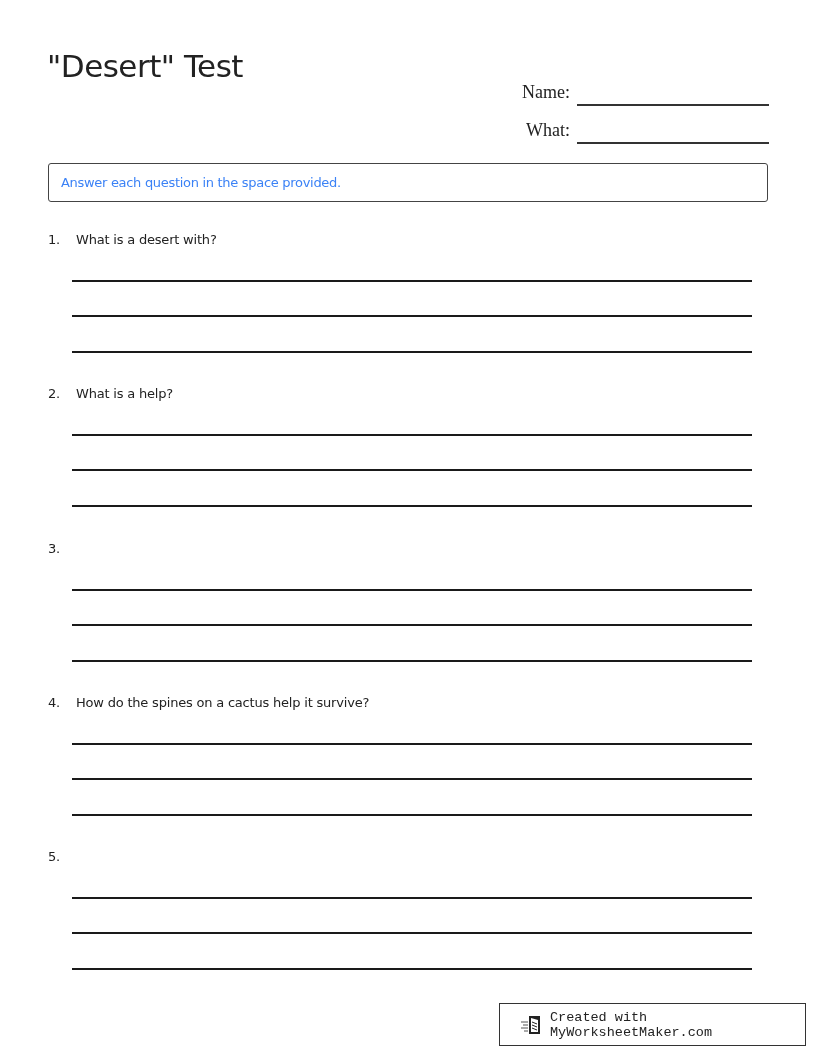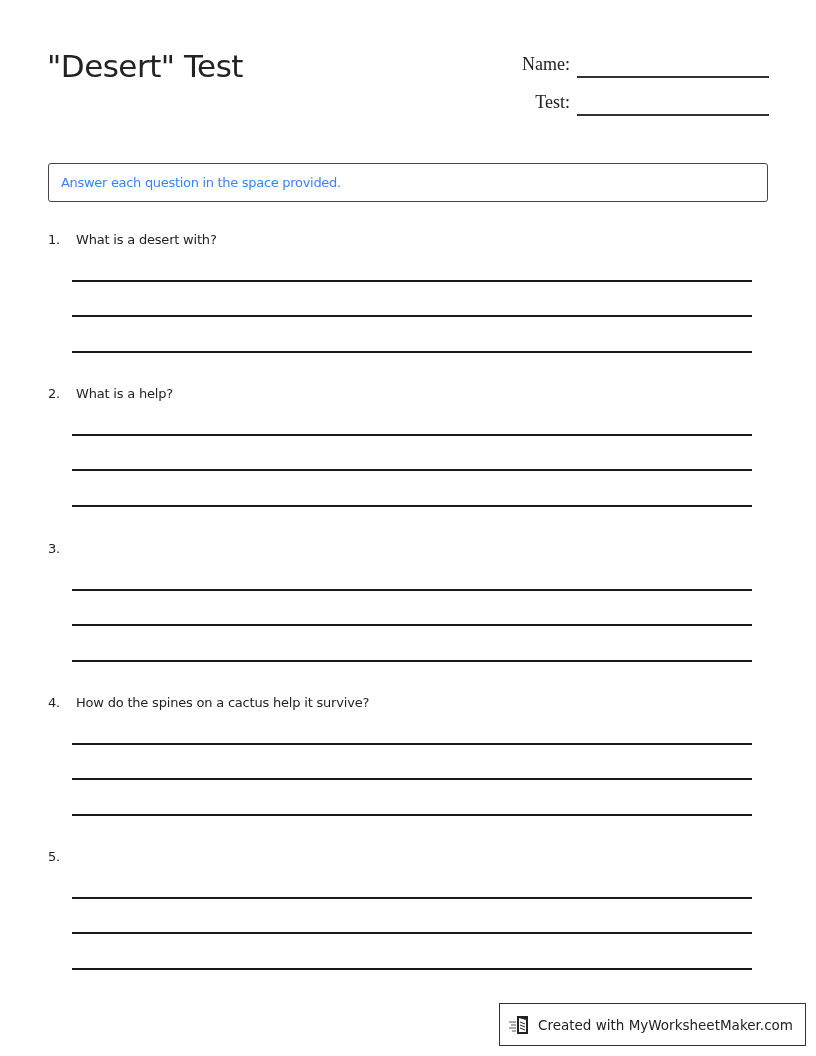--- a/index.html
+++ b/index.html
@@ -9,21 +9,21 @@
     .title {
       position: absolute; left: 47px; top: 48px;
       font-family: "DejaVu Sans", sans-serif;
       font-size: 31px; font-weight: normal; color: #222222;
       letter-spacing: -0.5px;
     }
 
     .meta-field { position: absolute; display: flex; align-items: flex-end; }
     .meta-label {
       font-family: "Liberation Serif", serif; font-size: 18px; color: #222222;
-      text-align: right; width: 60px; margin-right: 7px; line-height: 20px;
+      text-align: right; width: 60px; margin-right: 7px; line-height: 20px; margin-top: 28px;
     }
     .meta-line { width: 192px; height: 2px; background: #333333; margin-bottom: -4px; }
     .name-field { left: 510px; top: 54px; }
     .date-field { left: 510px; top: 92px; }
 
     .instructions {
       position: absolute; left: 48px; top: 163px; width: 720px; height: 39px;
       border: 1.5px solid #444444; border-radius: 3px;
       padding-left: 12px; display: flex; align-items: center;
       font-family: "DejaVu Sans", sans-serif; font-size: 13px; color: #3b82f6;
@@ -34,36 +34,36 @@
     .q-text-row { display: flex; font-size: 13px; color: #222222; letter-spacing: -0.2px; }
     .q-num { width: 28px; }
     .q-lines { position: relative; }
     .answer-line {
       position: absolute; left: 24px; width: 680px; height: 2px; background: #1a1a1a;
     }
 
     .footer-badge {
       position: absolute; left: 499px; top: 1003px; width: 307px; height: 43px;
       border: 1.5px solid #333333;
-      display: flex; align-items: center; padding-left: 8px;
-      font-size: 13.5px; color: #222222;
+      display: flex; align-items: center; padding-left: 20px;
+      font-size: 13.5px; color: #222222; font-family: Liberation Mono, monospace;
     }
     .footer-icon { width: 24px; height: 22px; margin-right: 6px; display: inline-block; }
   </style>
 </head>
 <body>
 
 <div class="title">"Desert" Test</div>
 
 <div class="meta-field name-field">
   <span class="meta-label">Name:</span>
   <span class="meta-line"></span>
 </div>
 <div class="meta-field date-field">
-  <span class="meta-label">Test:</span>
+  <span class="meta-label">What:</span>
   <span class="meta-line"></span>
 </div>
 
 <div class="instructions">
   <span>Answer each question in the space provided.</span>
 </div>
 
 <div class="question" style="top:232px;">
   <div class="q-text-row">
     <span class="q-num">1.</span>

